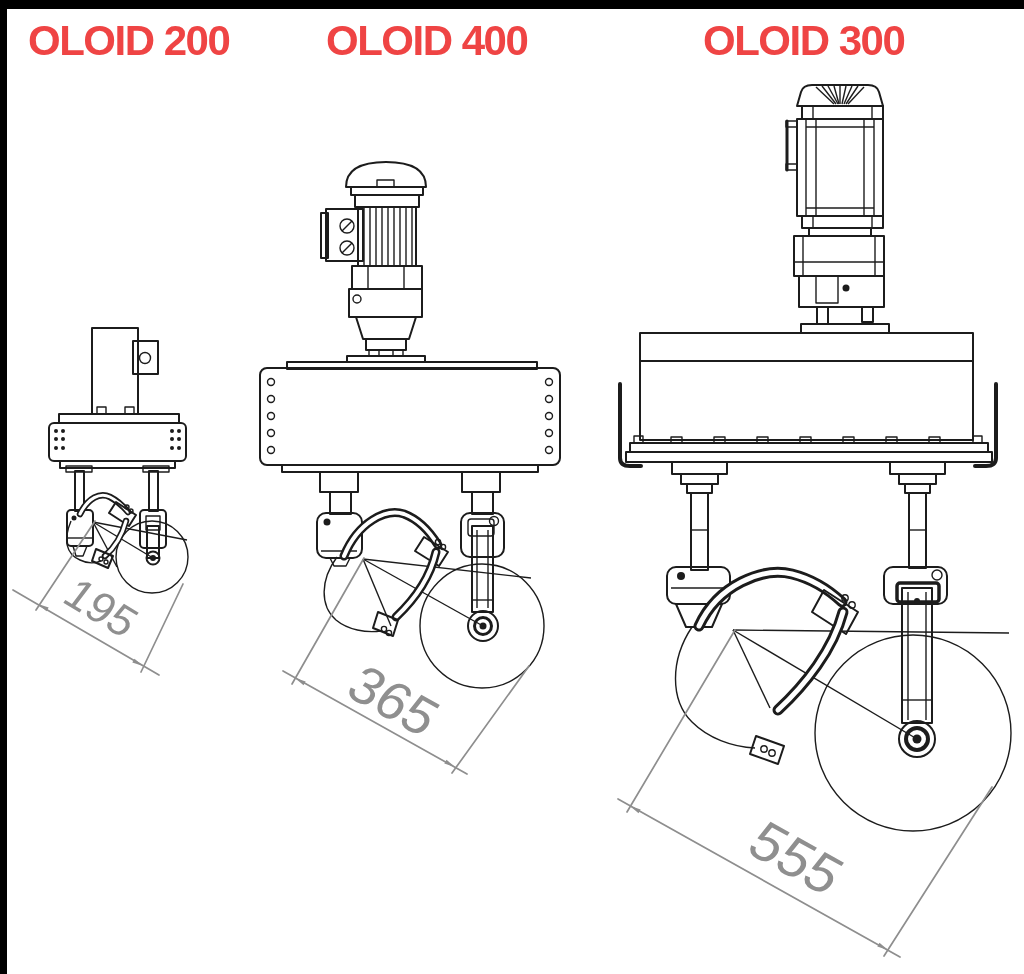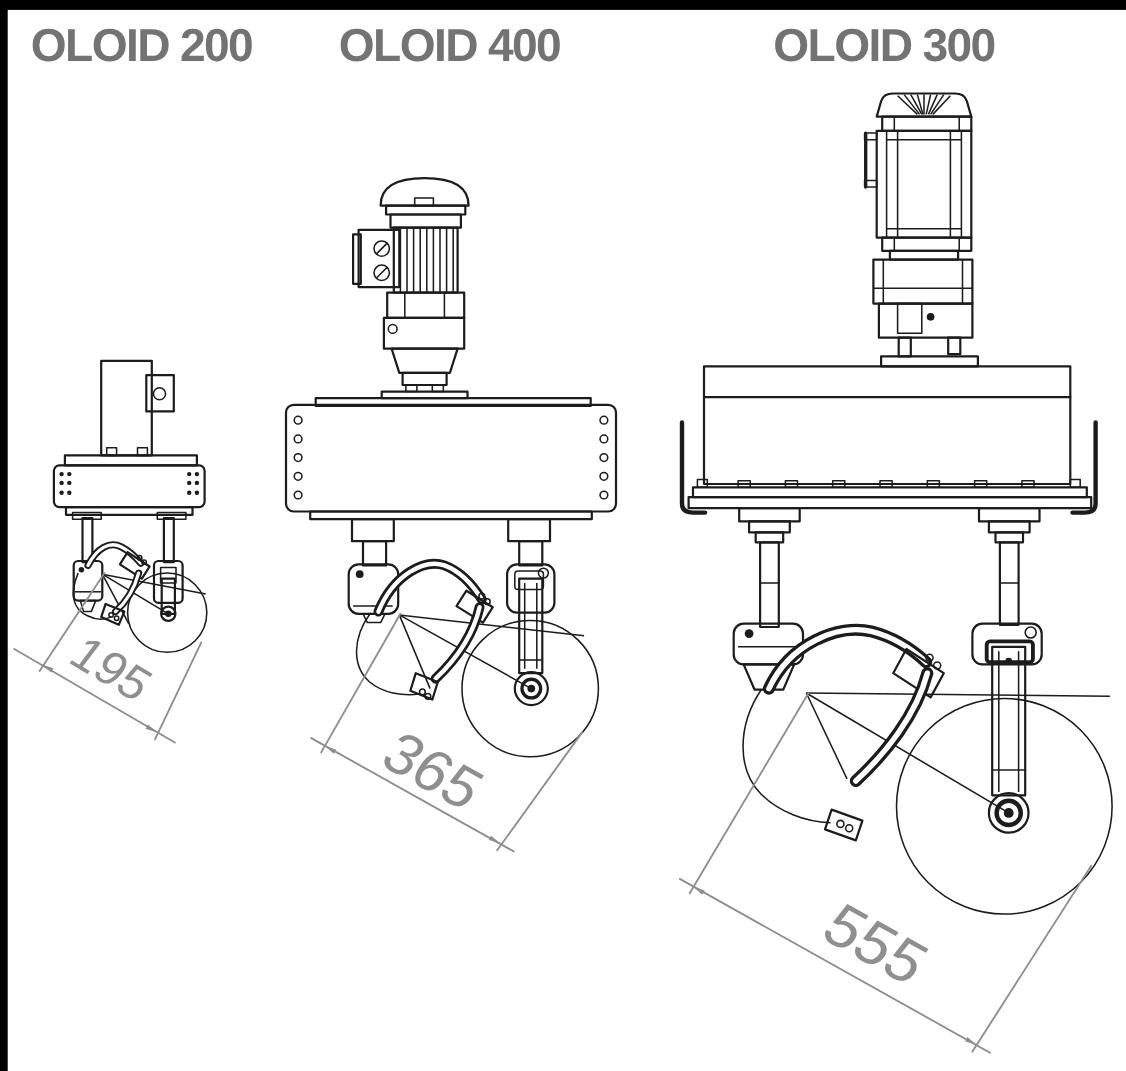--- a/index.html
+++ b/index.html
@@ -1,22 +1,22 @@
 <!DOCTYPE html>
 <html><head>
 <meta charset="utf-8">
 <style>
   html,body{margin:0;padding:0;background:#ffffff;}
   .canvas{position:relative;width:1024px;height:974px;background:#ffffff;overflow:hidden;
           font-family:"Liberation Sans",sans-serif;}
   .frame-top{position:absolute;left:0;top:0;width:1024px;height:9px;background:#000;}
   .frame-left{position:absolute;left:0;top:0;width:7px;height:974px;background:#000;}
   .title{position:absolute;top:20px;font-weight:800;font-size:42px;line-height:1;
-         color:#737373;letter-spacing:-1.5px;white-space:nowrap;}
-  #t1{left:28px;} #t2{left:308px;} #t3{left:703px;}
+         color:#ef4444;letter-spacing:-1.5px;white-space:nowrap;}
+  #t1{left:28px;} #t2{left:326px;} #t3{left:703px;}
   svg{position:absolute;left:0;top:0;}
   .ln{fill:none;stroke:#1c1c1c;stroke-width:2;stroke-linejoin:round;stroke-linecap:round;}
   .lt{fill:none;stroke:#1c1c1c;stroke-width:1.4;stroke-linejoin:round;}
   .fb{fill:#1c1c1c;stroke:none;}
   .bandA{fill:none;stroke:#1c1c1c;stroke-linecap:round;}
   .bandB{fill:none;stroke:#ffffff;stroke-linecap:round;}
   .dim{fill:none;stroke:#8e8e8e;stroke-width:1.7;stroke-linecap:round;}
   .dimf{fill:#8e8e8e;stroke:none;}
   .dimlabel{fill:#8f8f8f;font-family:"Liberation Sans",sans-serif;font-weight:400;
             text-anchor:middle;}

